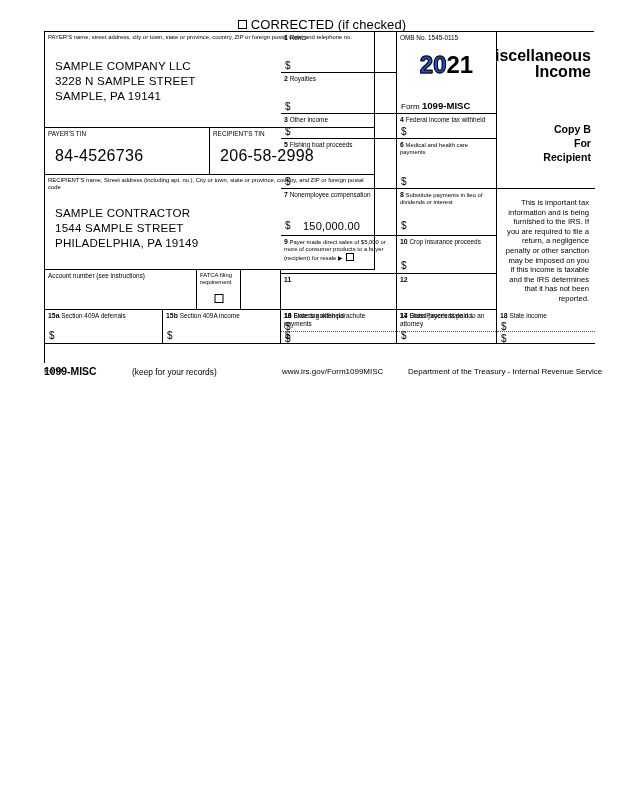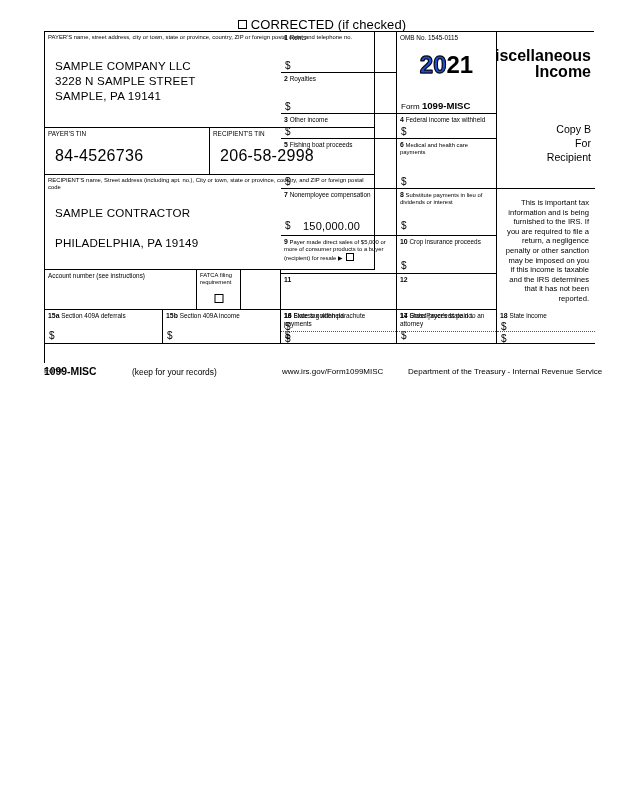--- a/index.html
+++ b/index.html
@@ -159,21 +159,21 @@
     font-size: 16px;
     font-weight: bold;
     line-height: 16px;
   }
   #rail-copy {
     position: absolute;
     right: 4px;
     top: 8px;
     text-align: right;
     font-size: 10.6px;
-    font-weight: normal;
+    font-weight: bold;
     line-height: 14px;
     margin-left: 48px;
   }
   #rail-note {
     position: absolute;
     left: 6px;
     right: 6px;
     top: 9px;
     text-align: right;
     font-size: 7.6px;
@@ -255,20 +255,21 @@
     </div>
 
     <div class="cell" style="left:165px; top:96px; width:165px; height:47px;">
       <span class="cap">RECIPIENT'S TIN</span>
       <div class="tin-val" style="left:10px; top:19px;">206-58-2998</div>
     </div>
 
     <div class="cell" style="left:0; top:143px; width:330px; height:95px;">
       <span class="cap cap-sm">RECIPIENT'S name, Street address (including apt. no.), City or town, state or province, country, and ZIP or foreign postal code</span>
       <div class="entity" style="top:30px;">SAMPLE CONTRACTOR</div>
+      <div class="entity" style="top:45px;">1544 SAMPLE STREET</div>
       <div class="entity" style="top:60px;">PHILADELPHIA, PA 19149</div>
     </div>
 
     <div class="cell" style="left:0; top:238px; width:152px; height:40px;">
       <span class="cap">Account number (see instructions)</span>
       <div class="tin-val" style="left:10px; top:20px; font-size:10px;"></div>
     </div>
 
     <div class="cell" style="left:152px; top:238px; width:44px; height:40px;">
       <span class="cap cap-sm">FATCA filing</span>

